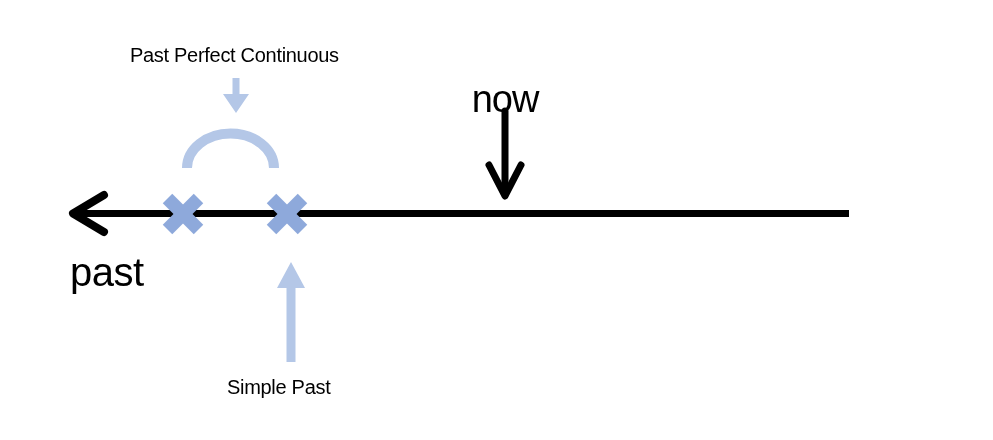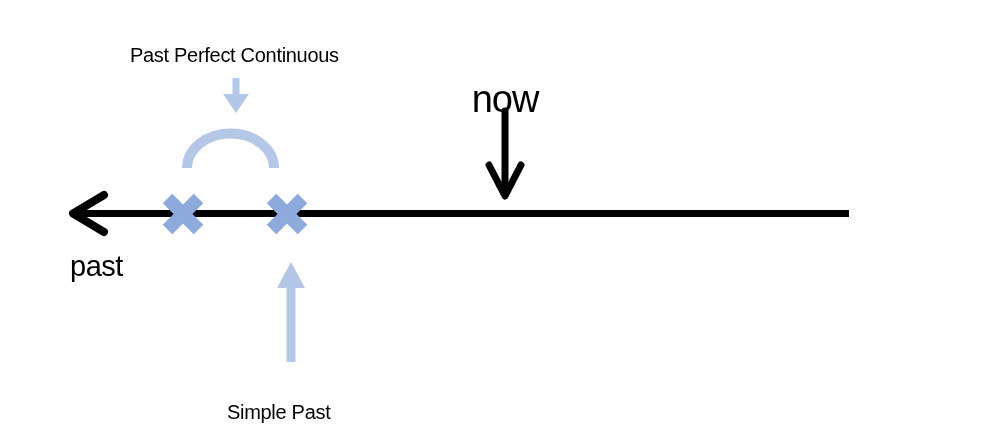--- a/index.html
+++ b/index.html
@@ -49,32 +49,32 @@
     position: absolute;
     color: var(--color-text);
     line-height: 1;
     white-space: nowrap;
   }
   .label-small {
     font-size: 20px;
     letter-spacing: -0.3px;
   }
   .label-large {
-    font-size: 29px;
+    font-size: 40px;
     letter-spacing: -0.5px;
   }
   .label-now {
     font-size: 38px;
     letter-spacing: -1px;
   }
   .ppc-label    { left: 130px; top: 45px; }
   .now-label    { left: 505px; top: 67px; transform: translateX(-50%); margin-top: 13px; }
   .past-label   { left: 70px;  top: 252px; }
   .future-label { left: 848px; top: 250px; }
-  .sp-label     { left: 227px; top: 402px; }
+  .sp-label     { left: 227px; top: 377px; }
 </style>
 </head>
 <body>
 
 <div class="canvas">
 
   <svg class="shape-layer" viewBox="0 0 993 440" xmlns="http://www.w3.org/2000/svg" aria-hidden="true">
 
     <g>
       <line class="axis-stroke" x1="75" y1="213.5" x2="938" y2="213.5" stroke-width="7"></line>

